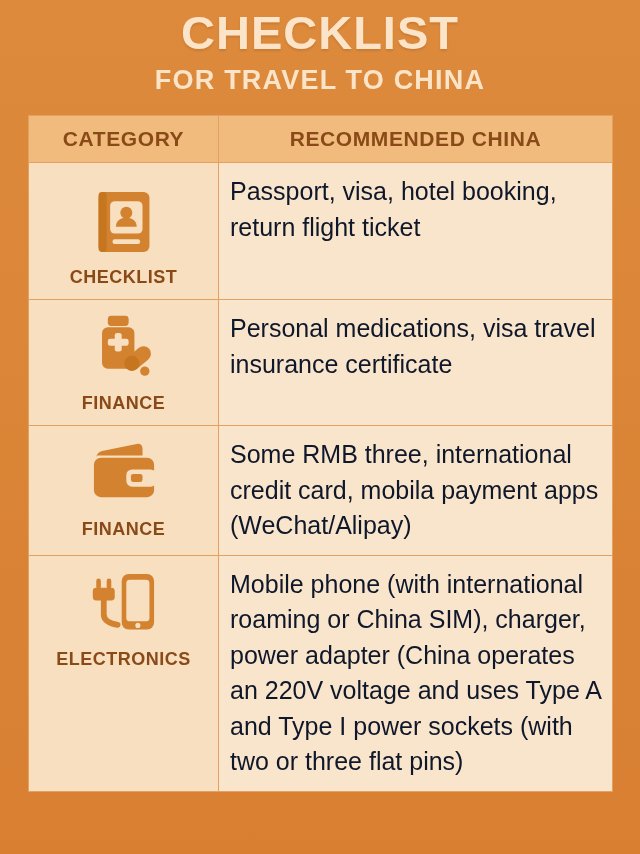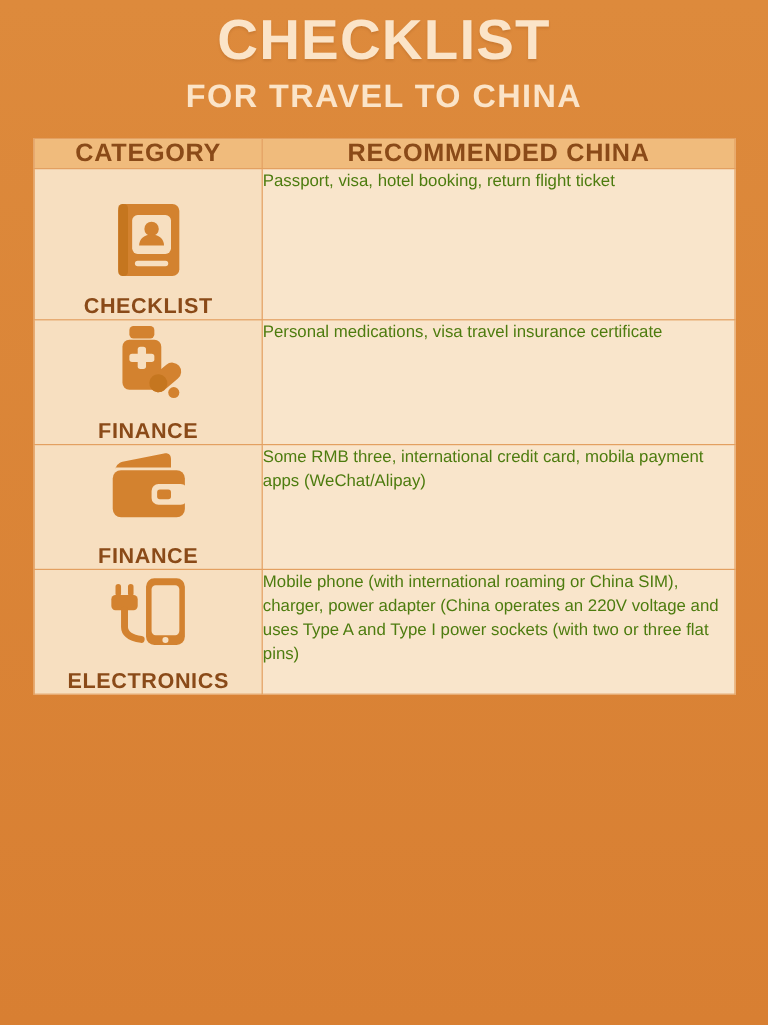--- a/index.html
+++ b/index.html
@@ -46,21 +46,21 @@
   .table {
     margin-top: 19px;
     border: 1px solid #e8a45f;
     border-collapse: collapse;
     width: 584px;
     table-layout: fixed;
     background: #f7dfc0;
   }
   .table th, .table td {
     border: 1px solid #e3a061;
-    padding: 0;
+    padding: 11px;
     vertical-align: top;
   }
   .th-cell {
     background: #f0bb7c;
     text-align: center;
     font-size: 21px;
     font-weight: bold;
     letter-spacing: 0.6px;
     color: #8a4a18;
     padding: 18px 6px 17px 6px;
@@ -84,23 +84,23 @@
     font-weight: bold;
     letter-spacing: 0.5px;
     color: #8a4a18;
     display: block;
   }
   .items-cell {
     background: #f9e5cb;
     padding: 16px 14px 16px 18px;
   }
   .items-text {
-    font-size: 14px;
+    font-size: 25px;
     line-height: 1.42;
-    color: #4d7c0f;
+    color: #0f172a;
     display: block;
     white-space: pre-line;
   }
   .row-documents .cat-cell { padding-top: 22px; }
 </style>
 </head>
 <body>
 
 <div class="page">
 

